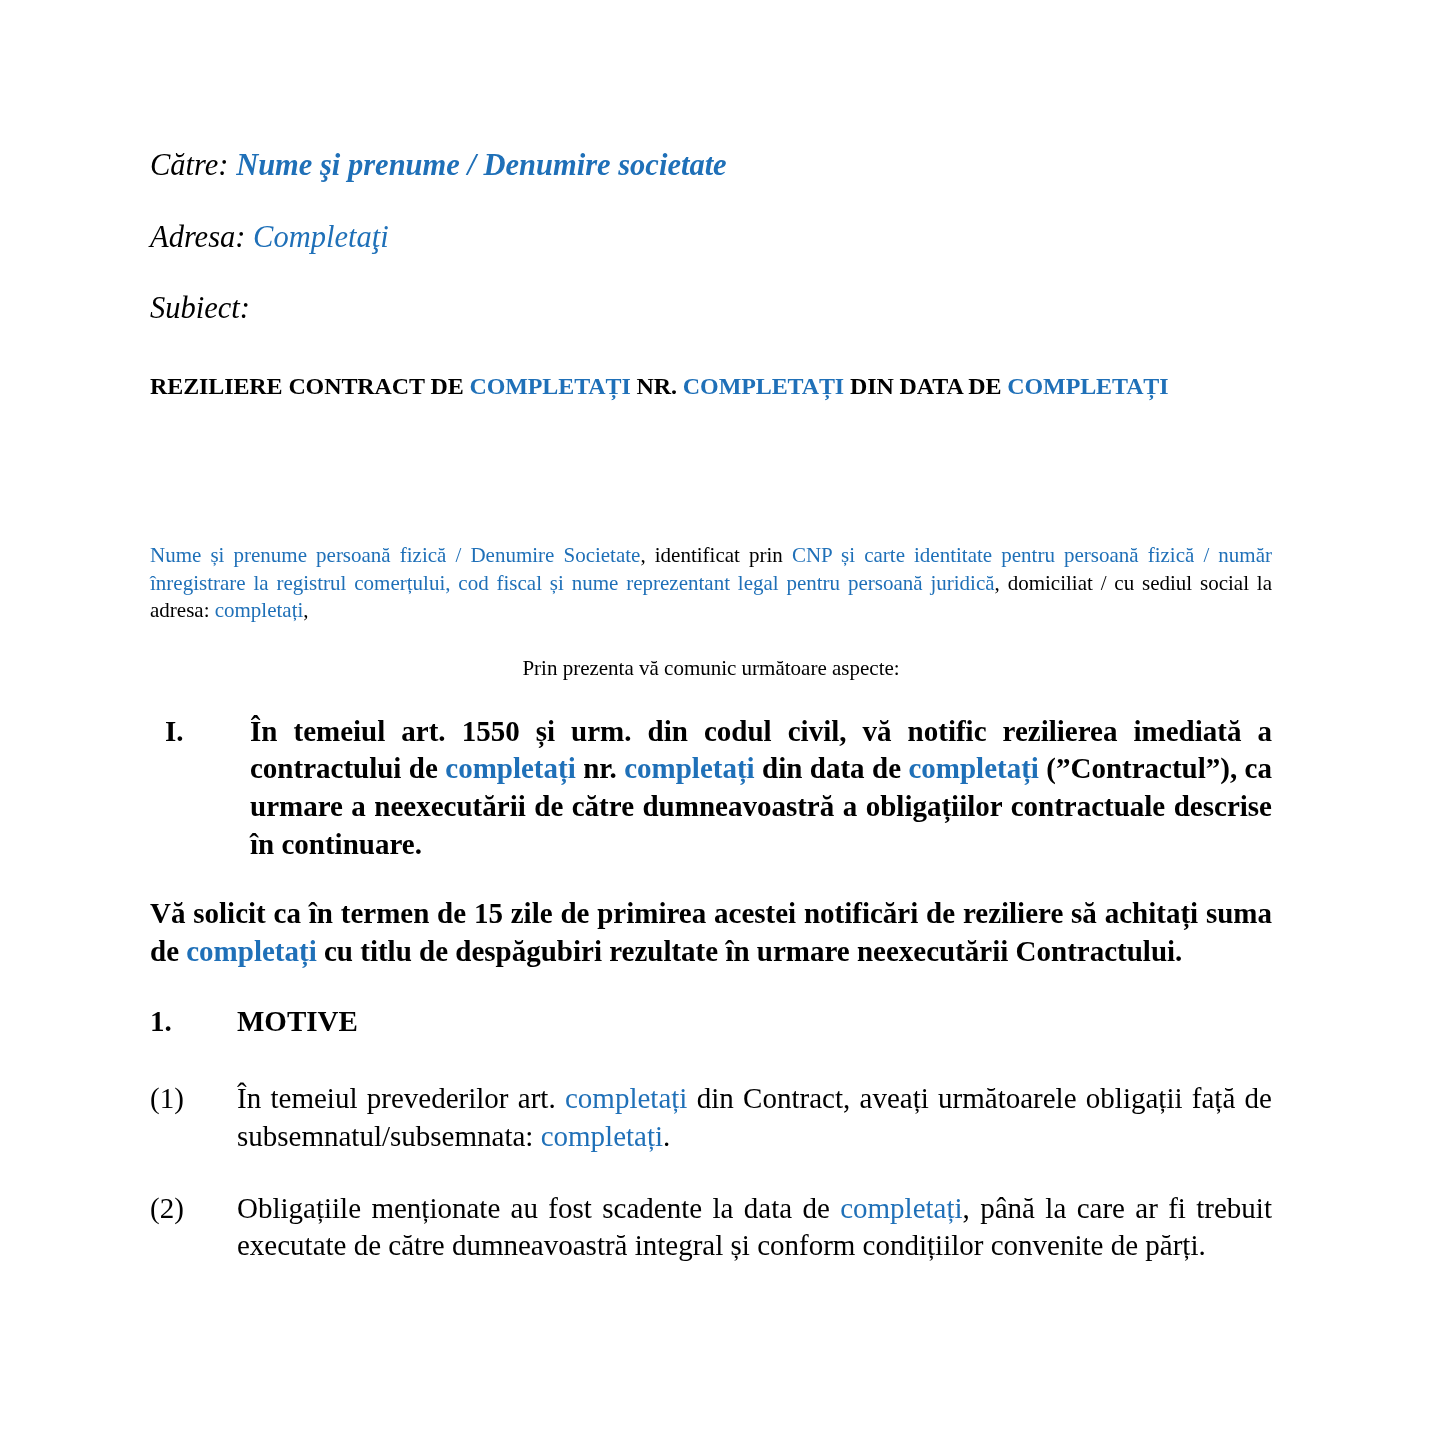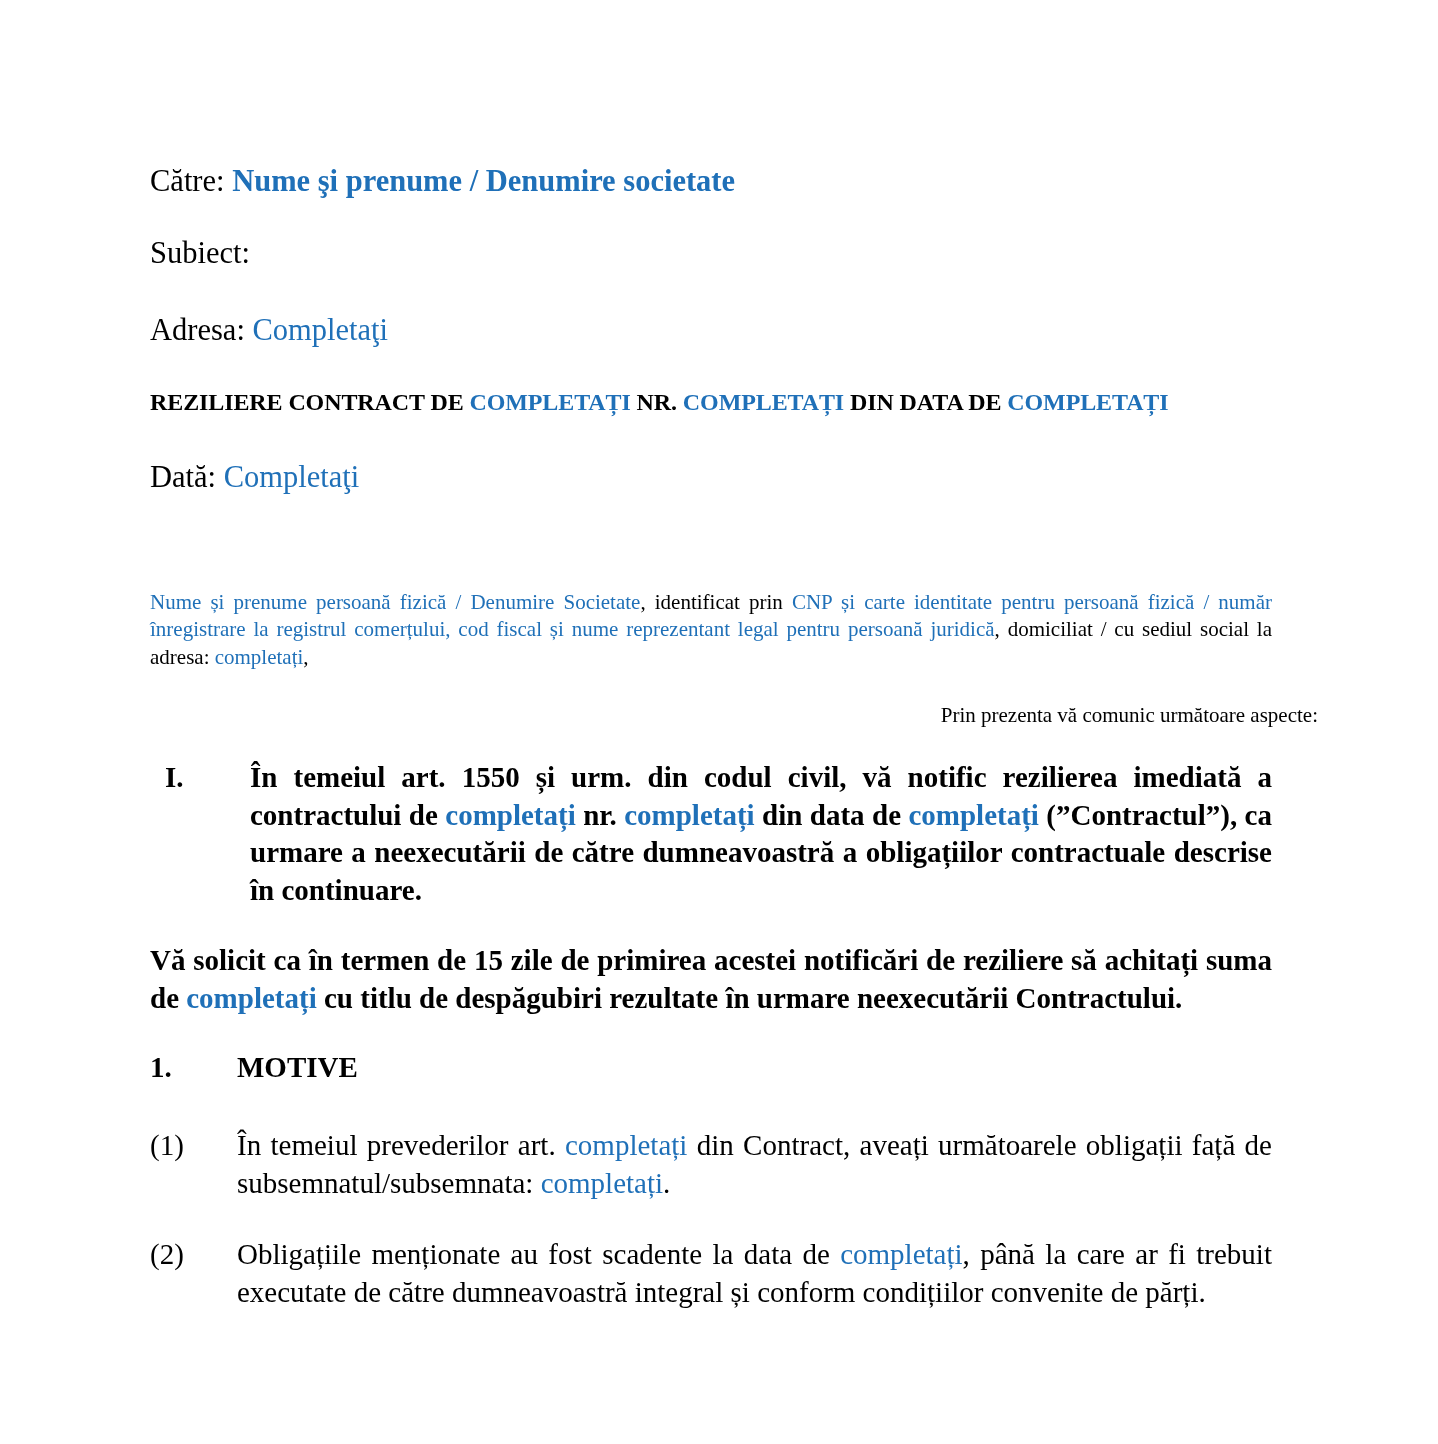--- a/index.html
+++ b/index.html
@@ -23,22 +23,23 @@
     box-sizing: border-box;
     padding: 150px 166px 0 150px;
   }
   .blue { color: #1f70b8; }
   .bold { font-weight: bold; }
 
   
   .hdr-line {
     font-size: 30.5px;
     line-height: 1.0;
-    margin: 16px 0 41px 0;
+    margin: 0 0 41px 0;
     white-space: nowrap;
+    font-style: italic;
   }
   .hdr-line.subiect { margin-bottom: 47px; }
   .hdr-line.data { margin-bottom: 0; }
 
   
   .doc-title {
     font-size: 24px;
     font-weight: bold;
     line-height: 1.33;
     margin: 0 0 44px 0;
@@ -51,21 +52,21 @@
 
   
   .para {
     font-size: 21px;
     line-height: 1.30;
     text-align: justify;
     text-justify: inter-word;
     margin: 0 0 31px 0;
     width: 1122px;
   }
-  .para.last-line-left { text-align: right; margin-left: 46px; }
+  .para.last-line-left { text-align: center; }
   .para.tight { margin-bottom: 30px; }
 
   
   .rlist {
     width: 1122px;
     margin: 0;
   }
   .rlist-item {
     display: flex;
     font-size: 29px;
@@ -118,27 +119,26 @@
     text-justify: inter-word;
   }
 </style>
 </head>
 <body>
 
 <div class="page">
 
   <p class="hdr-line"><span>Către:</span><span> </span><span class="blue bold">Nume şi prenume / Denumire societate</span></p>
 
+  <p class="hdr-line"><span>Adresa:</span><span> </span><span class="blue">Completaţi</span></p>
+
   <p class="hdr-line subiect"><span>Subiect:</span></p>
-
-  <p class="hdr-line"><span>Adresa:</span><span> </span><span class="blue">Completaţi</span></p>
 
   <h1 class="doc-title"><span>REZILIERE CONTRACT DE </span><span class="blue">COMPLETAȚI</span><span> NR. </span><span class="blue">COMPLETAȚI</span><span> DIN DATA DE </span><span class="blue">COMPLETAȚI</span></h1>
 
-  <p class="hdr-line data"><span>Dată:</span><span> </span><span class="blue">Completaţi</span></p>
 
   <div class="gap-big"></div>
 
   <p class="para"><span class="blue">Nume și prenume persoană fizică / Denumire Societate</span><span>, identificat prin </span><span class="blue">CNP și carte identitate pentru persoană fizică / număr înregistrare la registrul comerțului, cod fiscal și nume reprezentant legal pentru persoană juridică</span><span>, domiciliat / cu sediul social la adresa: </span><span class="blue">completați</span><span>,</span></p>
 
   <p class="para last-line-left tight">Prin prezenta vă comunic următoare aspecte:</p>
 
   <div class="rlist">
 
     <div class="rlist-item">

